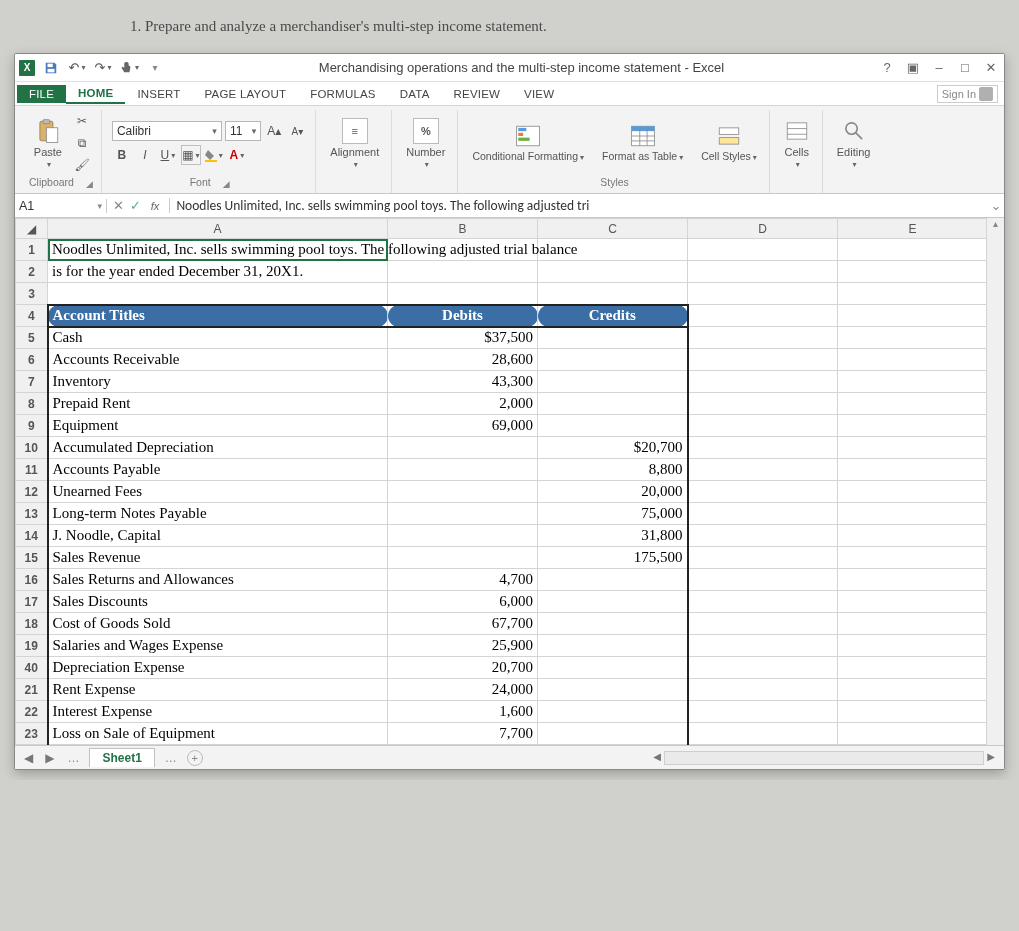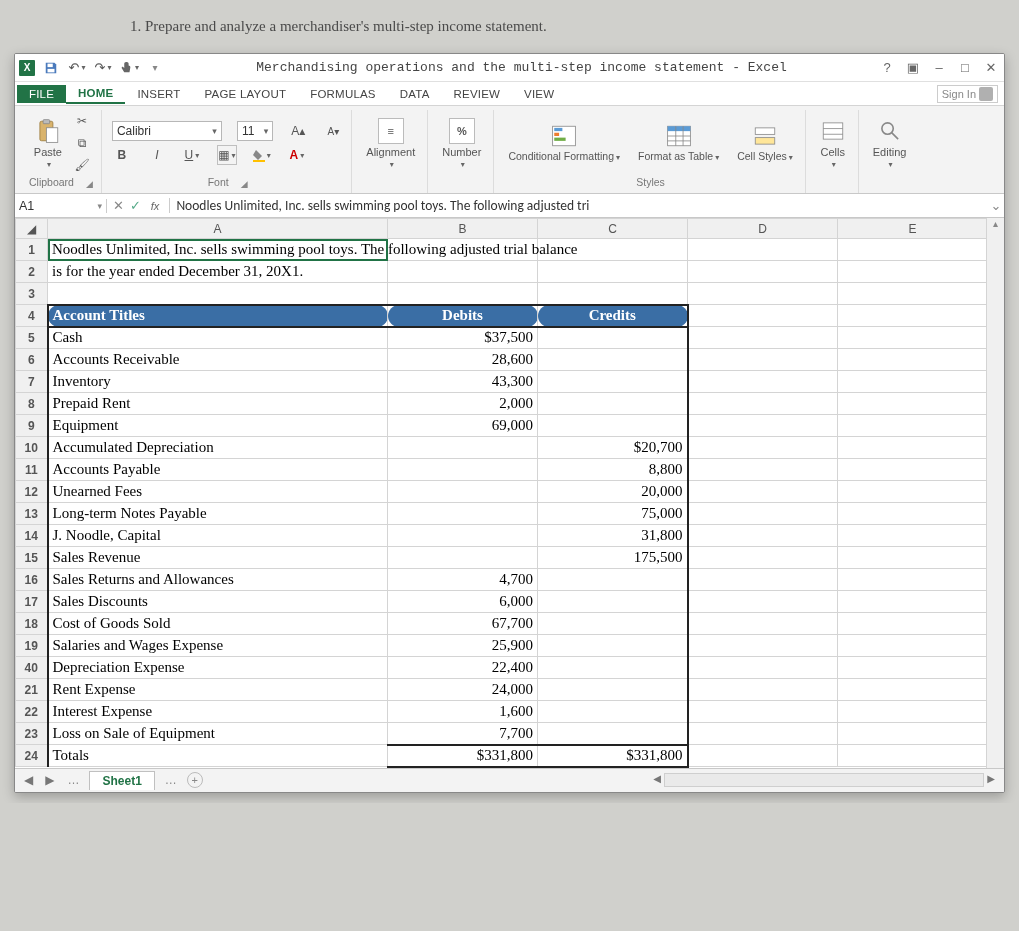--- a/index.html
+++ b/index.html
@@ -30,21 +30,21 @@
     display: flex;
     align-items: center;
     height: 28px;
     background: #fff;
     padding: 0 4px;
     border-bottom: 1px solid #e0e0e0;
   }
   .qat { display: flex; align-items: center; gap: 6px; }
   .qat-btn { width: 20px; height: 20px; display:flex; align-items:center; justify-content:center; color:#555; }
   .excel-logo { width:16px; height:16px; background:#217346; color:#fff; font-size:10px; font-weight:bold; display:flex; align-items:center; justify-content:center; border-radius:1px;}
-  .title-center { flex:1; text-align:center; font-size:13px; color:#444; font-family: Liberation Mono, monospace; white-space:nowrap; overflow:hidden;}
+  .title-center { flex:1; text-align:center; font-size:13px; color:#444; font-family: Liberation Sans, sans-serif; white-space:nowrap; overflow:hidden;}
   .win-controls { display:flex; gap:8px; align-items:center; color:#666;}
   .win-btn { width:18px; text-align:center; }
   .signin { font-size:11px; color:#888; margin-right:6px; border:1px solid #ccc; padding:1px 4px; display:flex; align-items:center; gap:3px;}
   .signin-av { width:14px; height:14px; background:#b0b0b0; border-radius:2px;}
   
   .ribbon-tabs {
     display: flex;
     align-items: center;
     height: 24px;
     background: #fff;
@@ -73,21 +73,21 @@
     padding: 0 8px 2px 8px;
   }
   .group:last-child { border-right:none;text-align:center;}
   .group-body { flex:1; display:flex; align-items:center; gap:6px;}
   .group-label { font-size:10.5px; color:#777; margin-top:auto; padding-bottom:3px;}
   .glabel-row { display:flex; align-items:center; gap:12px;}
   .launcher { font-size:9px; color:#888; }
   .big-btn { display:flex; flex-direction:column; align-items:center; gap:2px; font-size:11px; color:#555; padding:2px 4px;}
   .big-btn svg, .big-btn .ico { width:26px; height:26px; }
   .font-controls { display:flex; flex-direction:column; gap:4px; }
-  .font-row { display:flex; gap:15px; align-items:center;}
+  .font-row { display:flex; gap:3px; align-items:center;}
   .combo { height:20px; border:1px solid #b7b7b7; background:#fff; font-size:12px; padding:0 18px 0 4px; display:flex; align-items:center; position:relative; min-width:50px;}
   .combo:after { content:"▾"; position:absolute; right:4px; font-size:9px; color:#666;}
   .combo.font { min-width:110px;}
   .combo.size { min-width:36px;}
   .mini { width:20px; height:20px; border:1px solid transparent; display:flex; align-items:center; justify-content:center; font-size:12px; color:#555;}
   .mini.border-btn { border:1px solid #bfbfbf;}
   .A-up { font-size:12px; } .A-dn { font-size:10px;}
   
   .formula-row {
     display:flex;
@@ -524,21 +524,21 @@
               <th class="row-hdr">19</th>
               <td class="thick-left">Salaries and Wages Expense</td>
               <td class="num">25,900</td>
               <td class="num thick-right"></td>
               <td></td>
               <td></td>
             </tr>
             <tr>
               <th class="row-hdr">40</th>
               <td class="thick-left">Depreciation Expense</td>
-              <td class="num">22,400</td>
+              <td class="num">20,700</td>
               <td class="num thick-right"></td>
               <td></td>
               <td></td>
             </tr>
             <tr>
               <th class="row-hdr">21</th>
               <td class="thick-left">Rent Expense</td>
               <td class="num">24,000</td>
               <td class="num thick-right"></td>
               <td></td>
@@ -550,28 +550,20 @@
               <td class="num">1,600</td>
               <td class="num thick-right"></td>
               <td></td>
               <td></td>
             </tr>
             <tr>
               <th class="row-hdr">23</th>
               <td class="thick-left">Loss on Sale of Equipment</td>
               <td class="num">7,700</td>
               <td class="num thick-right"></td>
-              <td></td>
-              <td></td>
-            </tr>
-            <tr>
-              <th class="row-hdr">24</th>
-              <td class="thick-left"> Totals</td>
-              <td class="num thick-top thick-bottom">$331,800</td>
-              <td class="num thick-top thick-bottom thick-right">$331,800</td>
               <td></td>
               <td></td>
             </tr>
           </tbody>
     </table>
     </div>
     <div class="vscroll-stub">
       <div class="arr">▴</div>
     </div>
   </div>

